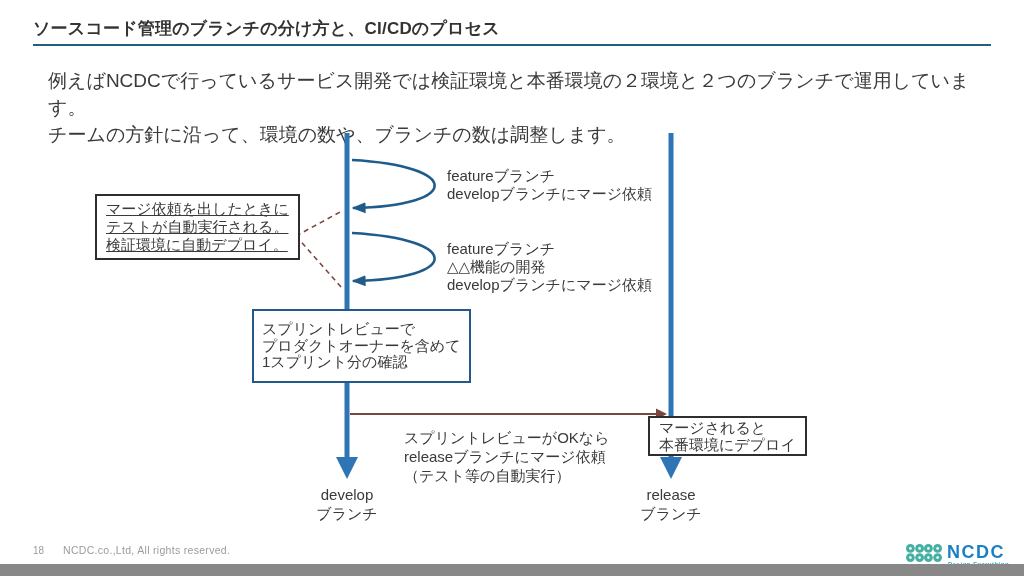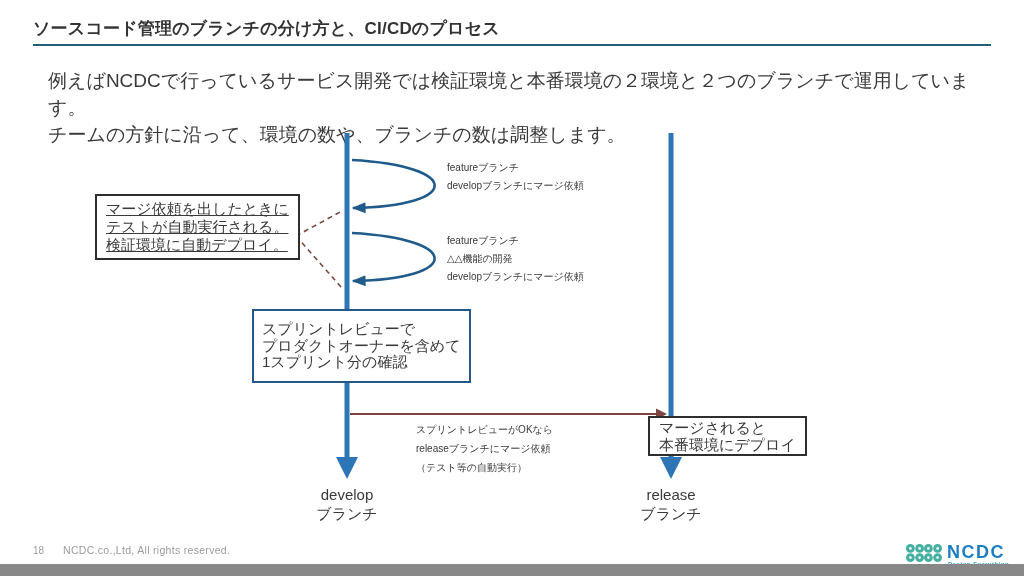--- a/index.html
+++ b/index.html
@@ -22,21 +22,21 @@
     background:var(--underline,#235f7d);
   }
   .intro{left:48px;top:67px;width:950px;font-size:19px;line-height:27px;color:var(--body-text,#3a3a3a);}
   .diagram-svg{left:0;top:0;width:1024px;height:576px;pointer-events:none;}
   .note-box{
     background:#fff;font-size:15px;line-height:18px;
     padding:4px 9px;box-sizing:border-box;white-space:nowrap;
   }
   .black-border{border:2px solid var(--box-border,#2e2e2e);}
   .blue-border{border:2px solid var(--sprint-border,#24588a);line-height:16.5px;padding:10px 8px;}
-  .plain-text{font-size:10px;line-height:18px;white-space:nowrap;}
+  .plain-text{font-size:15px;line-height:18px;white-space:nowrap;margin-top:8px;}
   .feature-note{left:447px;}
   .branch-label{width:120px;text-align:center;font-size:15px;line-height:19px;}
   .footer-pagenum{left:33px;top:545px;font-size:10px;color:var(--footer-gray,#9b9b9b);}
   .footer-copy{left:63px;top:544px;font-size:10.5px;letter-spacing:.3px;color:var(--footer-gray,#9b9b9b);}
   .logo{left:903px;top:537px;width:108px;height:34px;}
 </style>
 </head>
 <body>
 
 <div class="slide">
@@ -89,21 +89,21 @@
     <div>△△機能の開発</div>
     <div>developブランチにマージ依頼</div>
   </div>
 
   <div class="abs note-box blue-border" style="left:252px;top:309px;">
     <div>スプリントレビューで</div>
     <div>プロダクトオーナーを含めて</div>
     <div>1スプリント分の確認</div>
   </div>
 
-  <div class="abs plain-text" style="left:416px;top:420px;line-height:19px;">
+  <div class="abs plain-text" style="left:404px;top:420px;line-height:19px;">
     <div>スプリントレビューがOKなら</div>
     <div>releaseブランチにマージ依頼</div>
     <div>（テスト等の自動実行）</div>
   </div>
 
   <div class="abs note-box black-border" style="left:648px;top:416px;line-height:17px;padding:1px 9px;">
     <div>マージされると</div>
     <div>本番環境にデプロイ</div>
   </div>
 

